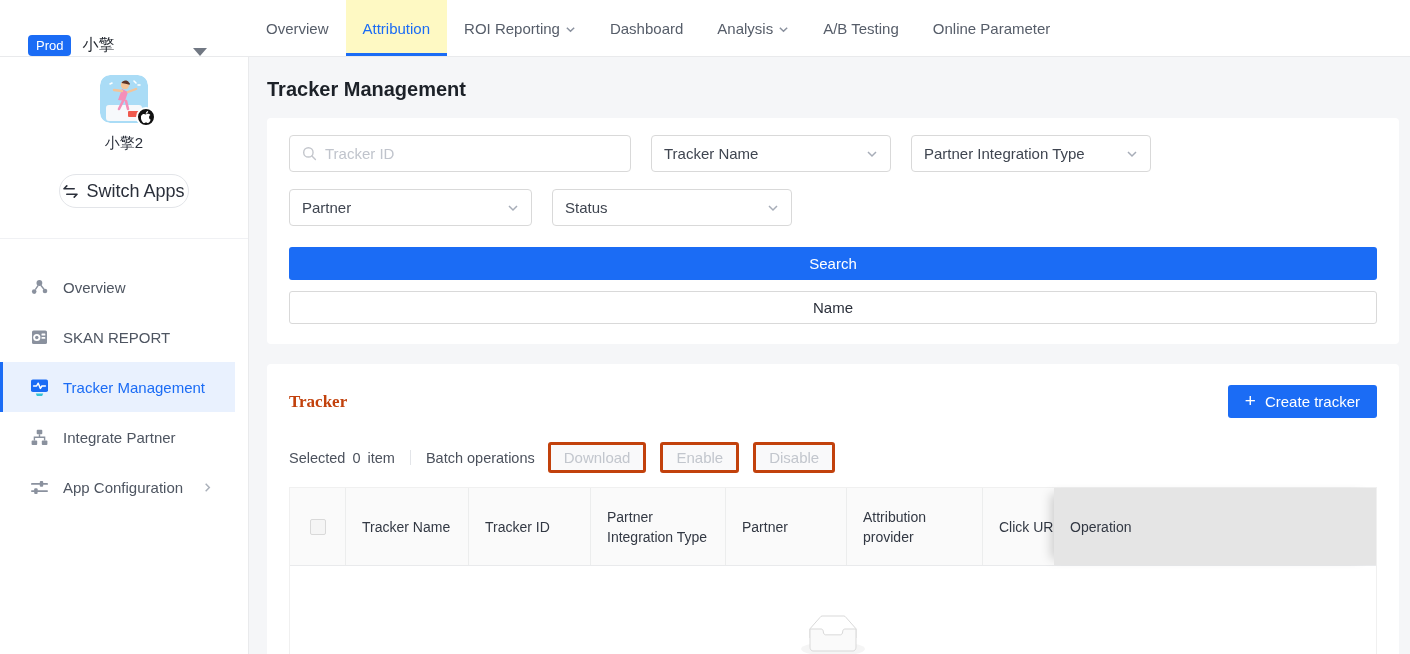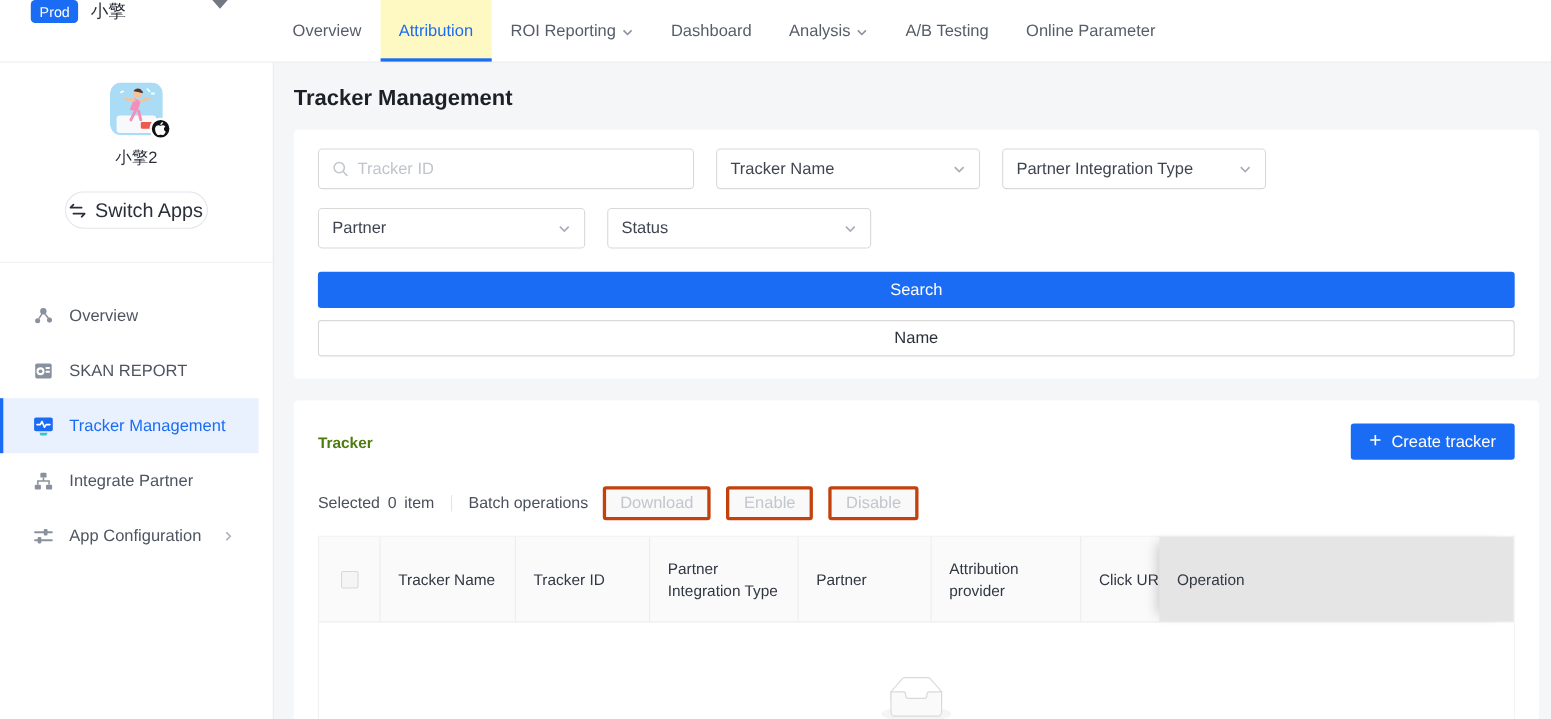--- a/index.html
+++ b/index.html
@@ -1,21 +1,21 @@
 <!DOCTYPE html>
 <html><head>
 <meta charset="utf-8">
 <style>
   * { box-sizing: border-box; margin: 0; padding: 0; }
   html, body { width: 1410px; height: 654px; overflow: hidden; }
   body { font-family: "Liberation Sans", sans-serif; background: #f5f6f8; color: #20252e; }
 
   
   .topbar { height: 57px; background: #fff; border-bottom: 1px solid #e9eaec; display: flex; align-items: stretch; }
-  .brand { width: 249px; display: flex; align-items: flex-start; padding-left: 28px; flex-shrink: 0; }
+  .brand { width: 249px; display: flex; align-items: flex-end; padding-left: 28px; flex-shrink: 0; }
   .env-badge { background: #1b6cf5; color: #fff; font-size: 13px; padding: 3px 8px; border-radius: 4px; }
   .brand-name { margin-left: 11px; font-size: 16px; color: #262b33; }
   .brand-caret { margin-left: auto; margin-right: 42px; width: 0; height: 0; border-left: 7px solid transparent; border-right: 7px solid transparent; border-top: 8px solid #717883; cursor: pointer; }
   .nav { display: flex; align-items: stretch; }
   .nav-item { position: relative; display: flex; align-items: center; gap: 5px; padding: 0 17px; font-size: 15px; color: #565d69; cursor: pointer; white-space: nowrap; }
   .nav-item.active { background: #fef9c3; color: #1b6cf5; }
   .nav-item.active::after { content: ""; position: absolute; left: 0; right: 0; bottom: 0; height: 3px; background: #1b6cf5; }
   .nav-chev { width: 11px; height: 11px; stroke: #8a919e; fill: none; stroke-width: 1.6; margin-top: 2px; }
 
   
@@ -50,21 +50,21 @@
   .select { width: 240px; height: 37px; border: 1px solid #d9d9d9; border-radius: 4px; display: flex; align-items: center; justify-content: space-between; padding: 0 12px; cursor: pointer; background: #fff; }
   .select.w243 { width: 243px; }
   .select-label { font-size: 15px; color: #3f4550; }
   .sel-chev { width: 12px; height: 12px; stroke: #a7adb8; fill: none; stroke-width: 1.5; }
   .btn-row { margin-top: 21px; display: flex; gap: 11px; flex-direction: column; }
   .btn-primary { background: #1b6cf5; color: #fff; border: none; border-radius: 3px; height: 33px; padding: 0 20px; font-size: 15px; font-family: "Liberation Sans", sans-serif; cursor: pointer; }
   .btn-default { background: #fff; color: #2a2f3a; border: 1px solid #d9d9d9; border-radius: 3px; height: 33px; padding: 0 17px; font-size: 15px; font-family: "Liberation Sans", sans-serif; cursor: pointer; }
 
   .tracker-card { margin-top: 20px; padding: 21px 22px 0; height: 334px; border-radius: 4px 4px 0 0; }
   .tracker-head { display: flex; align-items: center; justify-content: space-between; }
-  .tracker-title { font-size: 14px; font-weight: 700; color: #4d7c0f; }
+  .tracker-title { font-size: 17px; font-weight: 700; color: #c2410c; font-family: Liberation Serif, serif; }
   .create-btn { display: flex; align-items: center; gap: 9px; background: #1b6cf5; color: #fff; border: none; border-radius: 3px; height: 33px; padding: 0 17px; font-size: 15px; font-family: "Liberation Sans", sans-serif; cursor: pointer; }
   .plus-glyph { font-size: 19px; font-weight: 400; line-height: 1; margin-top: -2px; }
   .batch-row { margin-top: 24px; display: flex; align-items: center; font-size: 14.5px; color: #4b515c; }
   .batch-count { margin: 0 7px; }
   .batch-sep { width: 1px; height: 15px; background: #e3e5e9; margin: 0 15px; }
   .batch-label { margin-right: 13px; }
   .btn-disabled { background: #f9f9fa; color: #c2c6cd; border: 3px solid #c2410c; border-radius: 3px; height: 31px; padding: 0 13px; font-size: 15px; font-family: "Liberation Sans", sans-serif; margin-right: 14px; cursor: not-allowed; }
 
   
   .table { margin-top: 14px; width: 1088px; border: 1px solid #f0f0f0; border-bottom: none; }

